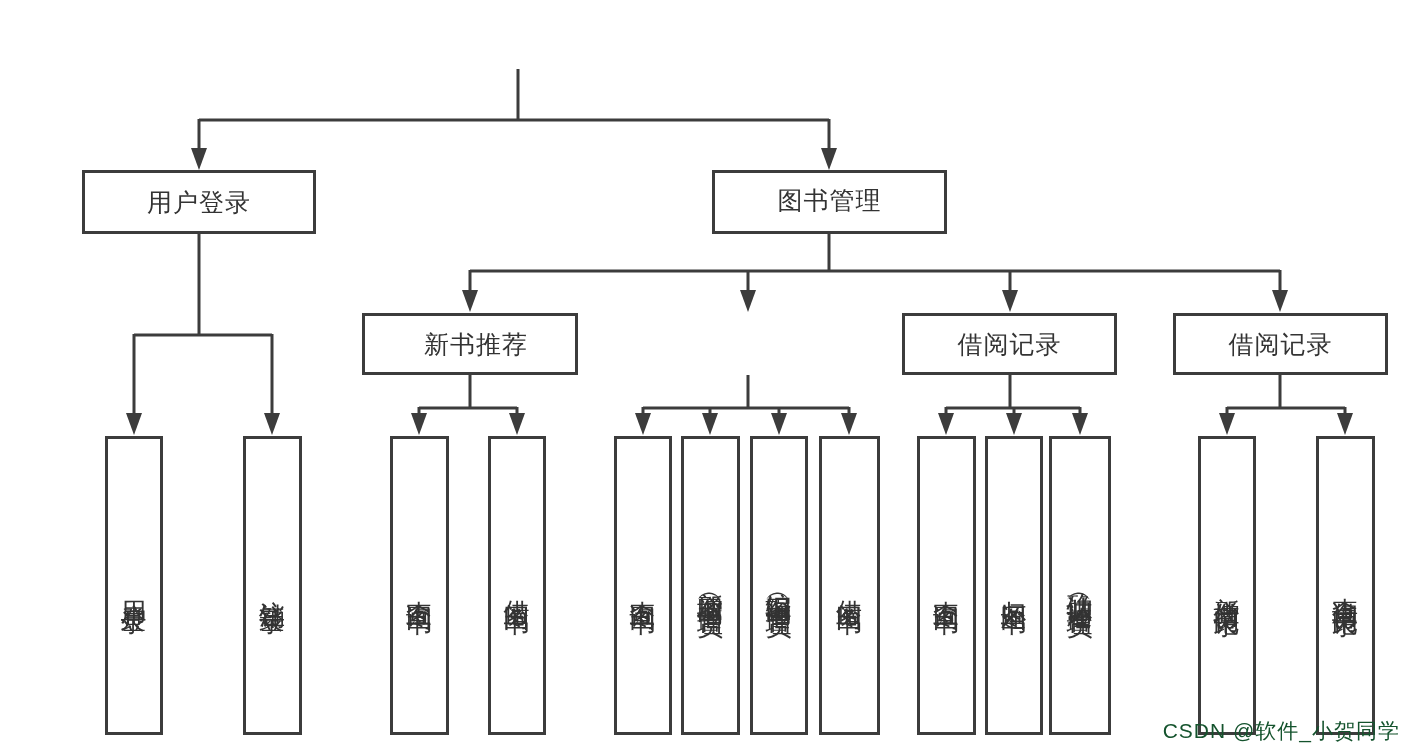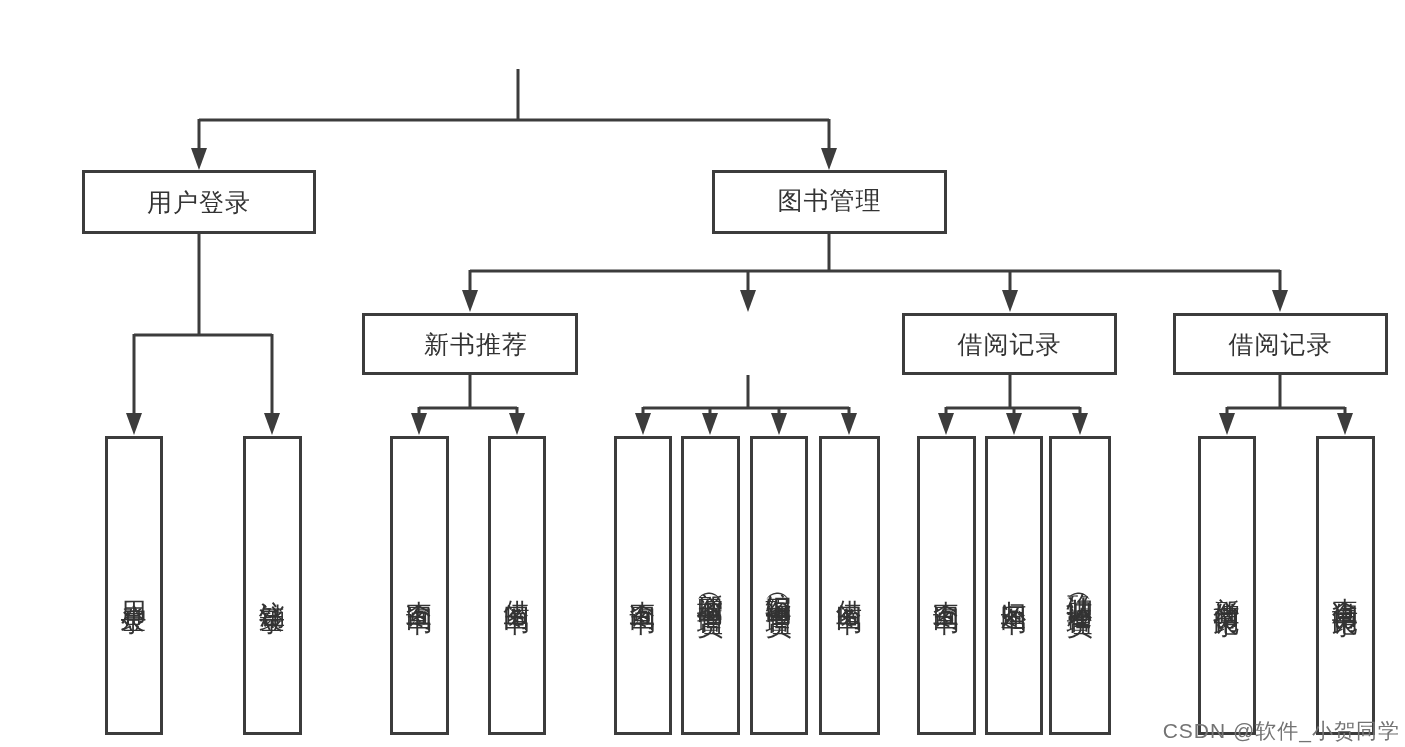--- a/index.html
+++ b/index.html
@@ -62,21 +62,21 @@
   .n-c2 { left: 985px;  width: 58px; }
   .n-c3 { left: 1049px; width: 62px; }
   .n-r1 { left: 1198px; width: 58px; }
   .n-r2 { left: 1316px; width: 59px; }
   .watermark {
     position: absolute;
     right: 5px;
     bottom: 2px;
     font-size: 21px;
     letter-spacing: 1px;
-    color: #737373;
+    color: #14532d;
     z-index: 5;
     white-space: nowrap;
   }
 </style>
 </head>
 <body>
 
 <div class="canvas">
 
   <svg class="connector-layer" width="1405" height="747" viewBox="0 0 1405 747" aria-hidden="true">

